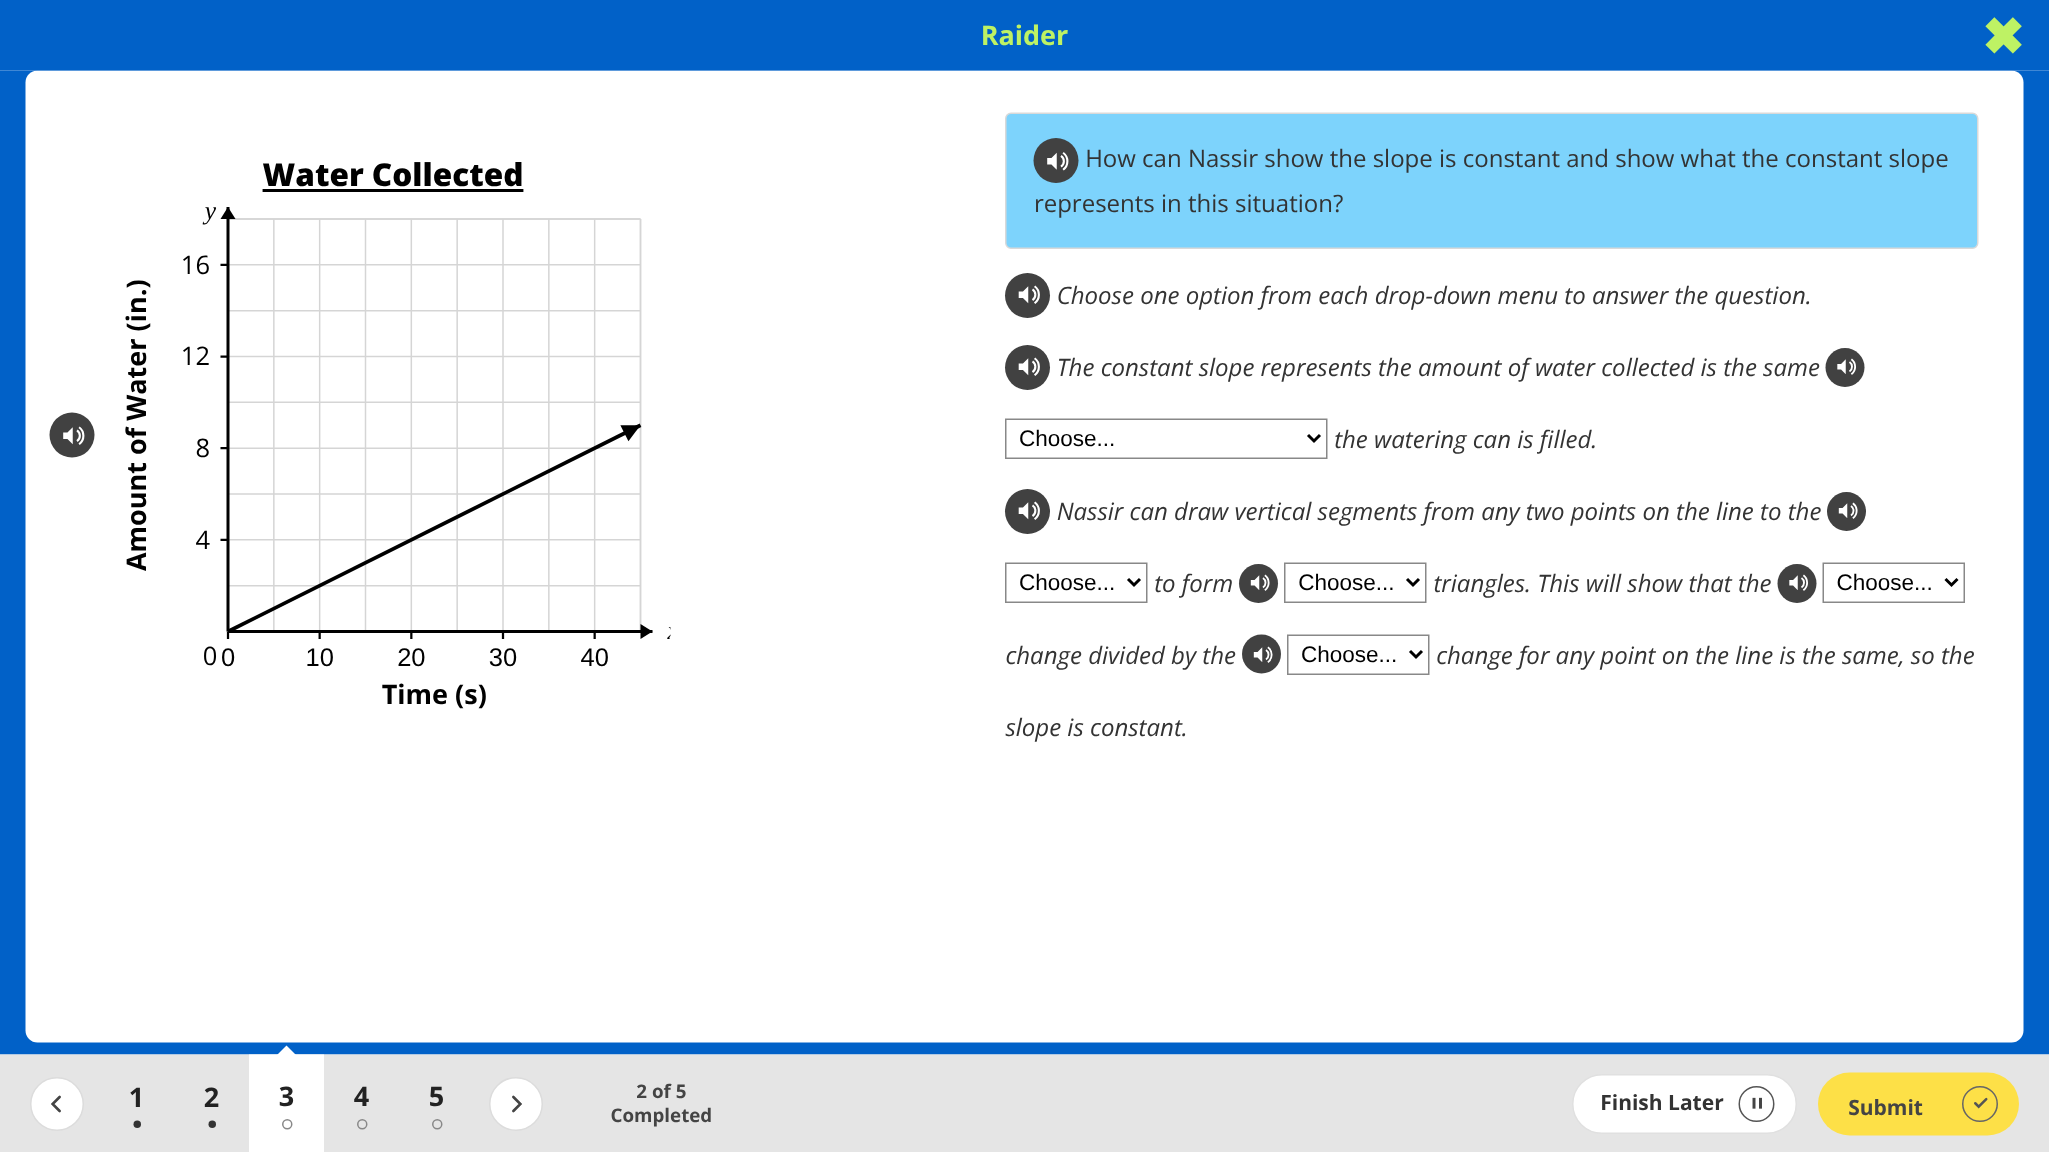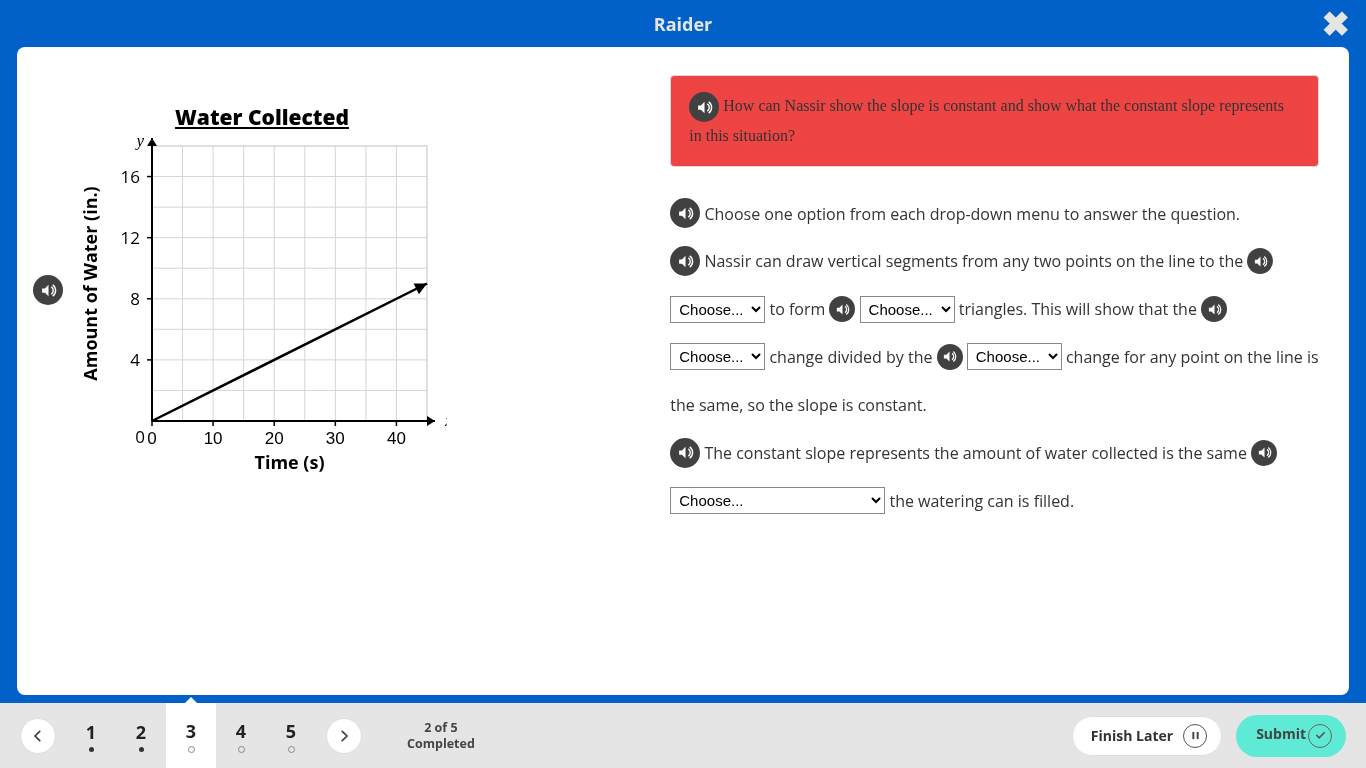--- a/index.html
+++ b/index.html
@@ -1,50 +1,50 @@
 <!DOCTYPE html>
 <html><head>
 <meta charset="utf-8">
 <style>
   html, body { margin: 0; padding: 0; font-family: "Open Sans", "Segoe UI", Arial, sans-serif; background: #fff; height: 100%; }
   .app { width: 1366px; height: 768px; display: flex; flex-direction: column; overflow: hidden; }
-  .header { background: #0161c8; color: #e5e5e5; height: 47px; display: flex; align-items: center; justify-content: center; position: relative; }
+  .header { background: #0161c8; color: #bef264; height: 47px; display: flex; align-items: center; justify-content: center; position: relative; }
   .header-title { font-weight: 700; font-size: 18px; }
   .close-x { position: absolute; right: 16px; top: 8px; font-size: 34px; font-weight: 900; cursor: pointer; line-height: 30px; font-stretch: expanded; }
   .bluepad { background: #0161c8; flex: 1; padding: 0 17px 8px 17px; box-sizing: border-box; display: flex; }
   .card { background: #fff; border-radius: 8px; flex: 1; display: flex; padding: 28px 30px 20px 30px; box-sizing: border-box; }
   .left { flex: 0 0 49%; padding-right: 20px; box-sizing: border-box; }
   .right { flex: 1; }
   .audio-icon { display: inline-flex; align-items: center; justify-content: center; width: 30px; height: 30px; border-radius: 50%; background: #414141; color: #fff; vertical-align: middle; flex-shrink: 0; cursor: pointer; }
   .audio-icon.sm { width: 26px; height: 26px; }
   .audio-icon svg { width: 17px; height: 17px; }
   .audio-icon.sm svg { width: 15px; height: 15px; }
   p.para { color: #333; font-size: 16px; line-height: 1.45; margin: 0 0 10px 0; }
-  .prompt-box { background: #ef4444; border: 1px solid #d9d9d9; border-radius: 4px; padding: 16px 18px; margin-bottom: 22px; font-family: Liberation Serif, serif; }
+  .prompt-box { background: #7dd3fc; border: 1px solid #d9d9d9; border-radius: 4px; padding: 16px 18px; margin-bottom: 6px; }
   .prompt-box .txt { display: inline; color: #333; font-size: 16px; line-height: 1.7; }
   .line { color: #333; font-size: 16px; line-height: 2.9; margin: 0; }
-  .line .seg { vertical-align: middle; }
+  .line .seg { vertical-align: middle; font-style: italic; }
   select { font-size: 15px; padding: 3px 4px; border: 1px solid #888; background: #fff; vertical-align: middle; }
   .chart-wrap { position: relative; margin-top: 28px; text-decoration: underline; }
   .chart-title { text-align: center; font-weight: 800; font-size: 21px; margin-left: 50px; width: 330px; color: #000; }
   .footer { height: 65px; background: #e5e5e5; display: flex; align-items: center; padding: 0 20px; box-sizing: border-box; position: relative; }
   .circ-btn { width: 34px; height: 34px; border-radius: 50%; background: #fff; border: 1px solid #dcdcdc; display: flex; align-items: center; justify-content: center; font-size: 16px; color: #444; font-weight: bold; cursor: pointer; }
   .qnums { display: flex; margin: 0 10px; }
   .qnum { width: 50px; height: 65px; display: flex; flex-direction: column; align-items: center; justify-content: center; font-size: 18px; font-weight: 700; color: #222; position: relative; cursor: pointer; }
   .qnum .dot { width: 5px; height: 5px; border-radius: 50%; margin-top: 3px; }
   .qnum .dot.filled { background: #333; }
   .qnum .dot.open { border: 1px solid #888; background: transparent; }
   .qnum.active { background: #fff; }
   .qnum.active::before { content: ""; position: absolute; top: -6px; left: 50%; transform: translateX(-50%); border-left: 7px solid transparent; border-right: 7px solid transparent; border-bottom: 7px solid #fff; }
   .progress { margin-left: 45px; text-align: center; font-size: 12.5px; color: #444; font-weight: 700; line-height: 1.25; }
   .footer-right { margin-left: auto; display: flex; align-items: center; gap: 14px; }
   .finish-btn { background: #fff; border-radius: 20px; padding: 7px 14px 7px 18px; display: flex; align-items: center; gap: 10px; cursor: pointer; border: 1px solid #e0e0e0; }
   .finish-btn span { font-weight: 700; font-size: 14px; color: #333; }
   .mini-circ { width: 22px; height: 22px; border-radius: 50%; border: 1.5px solid #555; display: flex; align-items: center; justify-content: center; font-size: 10px; font-weight: 900; }
-  .submit-btn { background: #5eead4; border-radius: 22px; padding: 9px 14px 9px 20px; display: flex; align-items: flex-start; gap: 2px; cursor: pointer; }
+  .submit-btn { background: #fde047; border-radius: 22px; padding: 9px 14px 9px 20px; display: flex; align-items: flex-end; gap: 26px; cursor: pointer; }
   .submit-btn span { font-weight: 700; font-size: 14px; color: #444; }
   .graph-audio { position: absolute; left: -14px; top: 172px; }
 </style>
 </head>
 <body>
 
 <div class="app">
   <div class="header">
     <div class="header-title">Raider</div>
     <div class="close-x">✖</div>
@@ -138,77 +138,77 @@
         </p>
 
         <p class="line" style="line-height:2.9;">
           <span class="audio-icon">
             <svg viewBox="0 0 24 24" fill="white">
                 <path d="M3 9v6h4l5 5V4L7 9H3z"></path>
                 <path d="M16 7a6 6 0 010 10" stroke="white" stroke-width="2" fill="none"></path>
                 <path d="M18 4a10 10 0 010 16" stroke="white" stroke-width="2" fill="none"></path>
               </svg>
           </span>
-          <span class="seg">Nassir can draw vertical segments from any two points on the line to the</span>
-          <span class="audio-icon sm">
-            <svg viewBox="0 0 24 24" fill="white">
-                <path d="M3 9v6h4l5 5V4L7 9H3z"></path>
-                <path d="M16 7a6 6 0 010 10" stroke="white" stroke-width="2" fill="none"></path>
-                <path d="M18 4a10 10 0 010 16" stroke="white" stroke-width="2" fill="none"></path>
-              </svg>
-          </span>
-          <select><option>Choose...</option></select>
-          <span class="seg">to form</span>
-          <span class="audio-icon sm">
-            <svg viewBox="0 0 24 24" fill="white">
-                <path d="M3 9v6h4l5 5V4L7 9H3z"></path>
-                <path d="M16 7a6 6 0 010 10" stroke="white" stroke-width="2" fill="none"></path>
-                <path d="M18 4a10 10 0 010 16" stroke="white" stroke-width="2" fill="none"></path>
-              </svg>
-          </span>
-          <select><option>Choose...</option></select>
-          <span class="seg">triangles. This will show that the</span>
-          <span class="audio-icon sm">
-            <svg viewBox="0 0 24 24" fill="white">
-                <path d="M3 9v6h4l5 5V4L7 9H3z"></path>
-                <path d="M16 7a6 6 0 010 10" stroke="white" stroke-width="2" fill="none"></path>
-                <path d="M18 4a10 10 0 010 16" stroke="white" stroke-width="2" fill="none"></path>
-              </svg>
-          </span>
-          <select><option>Choose...</option></select>
-          <span class="seg">change divided by the</span>
-          <span class="audio-icon sm">
-            <svg viewBox="0 0 24 24" fill="white">
-                <path d="M3 9v6h4l5 5V4L7 9H3z"></path>
-                <path d="M16 7a6 6 0 010 10" stroke="white" stroke-width="2" fill="none"></path>
-                <path d="M18 4a10 10 0 010 16" stroke="white" stroke-width="2" fill="none"></path>
-              </svg>
-          </span>
-          <select><option>Choose...</option></select>
-          <span class="seg">change for any point on the line is the same, so the slope is constant.</span>
-        </p>
-
-        <p class="line" style="line-height:2.9;">
-          <span class="audio-icon">
-            <svg viewBox="0 0 24 24" fill="white">
-                <path d="M3 9v6h4l5 5V4L7 9H3z"></path>
-                <path d="M16 7a6 6 0 010 10" stroke="white" stroke-width="2" fill="none"></path>
-                <path d="M18 4a10 10 0 010 16" stroke="white" stroke-width="2" fill="none"></path>
-              </svg>
-          </span>
           <span class="seg">The constant slope represents the amount of water collected is the same</span>
           <span class="audio-icon sm">
             <svg viewBox="0 0 24 24" fill="white">
                 <path d="M3 9v6h4l5 5V4L7 9H3z"></path>
                 <path d="M16 7a6 6 0 010 10" stroke="white" stroke-width="2" fill="none"></path>
                 <path d="M18 4a10 10 0 010 16" stroke="white" stroke-width="2" fill="none"></path>
               </svg>
           </span>
           <select style="width:215px;"><option>Choose...</option></select>
           <span class="seg">the watering can is filled.</span>
+        </p>
+
+        <p class="line" style="line-height:2.9;">
+          <span class="audio-icon">
+            <svg viewBox="0 0 24 24" fill="white">
+                <path d="M3 9v6h4l5 5V4L7 9H3z"></path>
+                <path d="M16 7a6 6 0 010 10" stroke="white" stroke-width="2" fill="none"></path>
+                <path d="M18 4a10 10 0 010 16" stroke="white" stroke-width="2" fill="none"></path>
+              </svg>
+          </span>
+          <span class="seg">Nassir can draw vertical segments from any two points on the line to the</span>
+          <span class="audio-icon sm">
+            <svg viewBox="0 0 24 24" fill="white">
+                <path d="M3 9v6h4l5 5V4L7 9H3z"></path>
+                <path d="M16 7a6 6 0 010 10" stroke="white" stroke-width="2" fill="none"></path>
+                <path d="M18 4a10 10 0 010 16" stroke="white" stroke-width="2" fill="none"></path>
+              </svg>
+          </span>
+          <select><option>Choose...</option></select>
+          <span class="seg">to form</span>
+          <span class="audio-icon sm">
+            <svg viewBox="0 0 24 24" fill="white">
+                <path d="M3 9v6h4l5 5V4L7 9H3z"></path>
+                <path d="M16 7a6 6 0 010 10" stroke="white" stroke-width="2" fill="none"></path>
+                <path d="M18 4a10 10 0 010 16" stroke="white" stroke-width="2" fill="none"></path>
+              </svg>
+          </span>
+          <select><option>Choose...</option></select>
+          <span class="seg">triangles. This will show that the</span>
+          <span class="audio-icon sm">
+            <svg viewBox="0 0 24 24" fill="white">
+                <path d="M3 9v6h4l5 5V4L7 9H3z"></path>
+                <path d="M16 7a6 6 0 010 10" stroke="white" stroke-width="2" fill="none"></path>
+                <path d="M18 4a10 10 0 010 16" stroke="white" stroke-width="2" fill="none"></path>
+              </svg>
+          </span>
+          <select><option>Choose...</option></select>
+          <span class="seg">change divided by the</span>
+          <span class="audio-icon sm">
+            <svg viewBox="0 0 24 24" fill="white">
+                <path d="M3 9v6h4l5 5V4L7 9H3z"></path>
+                <path d="M16 7a6 6 0 010 10" stroke="white" stroke-width="2" fill="none"></path>
+                <path d="M18 4a10 10 0 010 16" stroke="white" stroke-width="2" fill="none"></path>
+              </svg>
+          </span>
+          <select><option>Choose...</option></select>
+          <span class="seg">change for any point on the line is the same, so the slope is constant.</span>
         </p>
       </div>
     </div>
   </div>
   <div class="footer">
     <div class="circ-btn">
       <svg width="14" height="14" viewBox="0 0 24 24">
           <path d="M15 4l-8 8 8 8" stroke="#444" stroke-width="3" fill="none" stroke-linecap="round"></path>
         </svg>
     </div>

